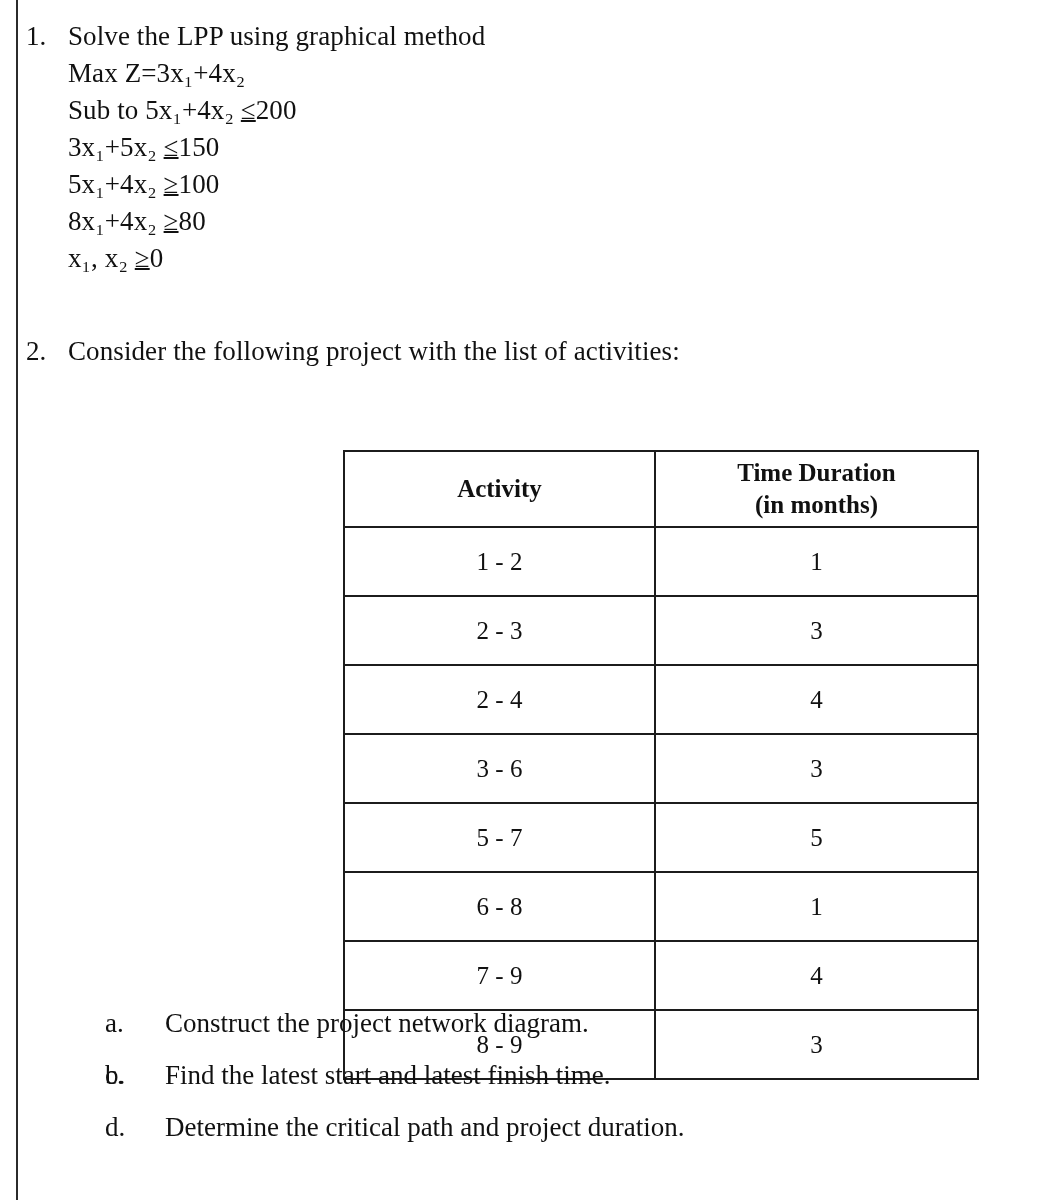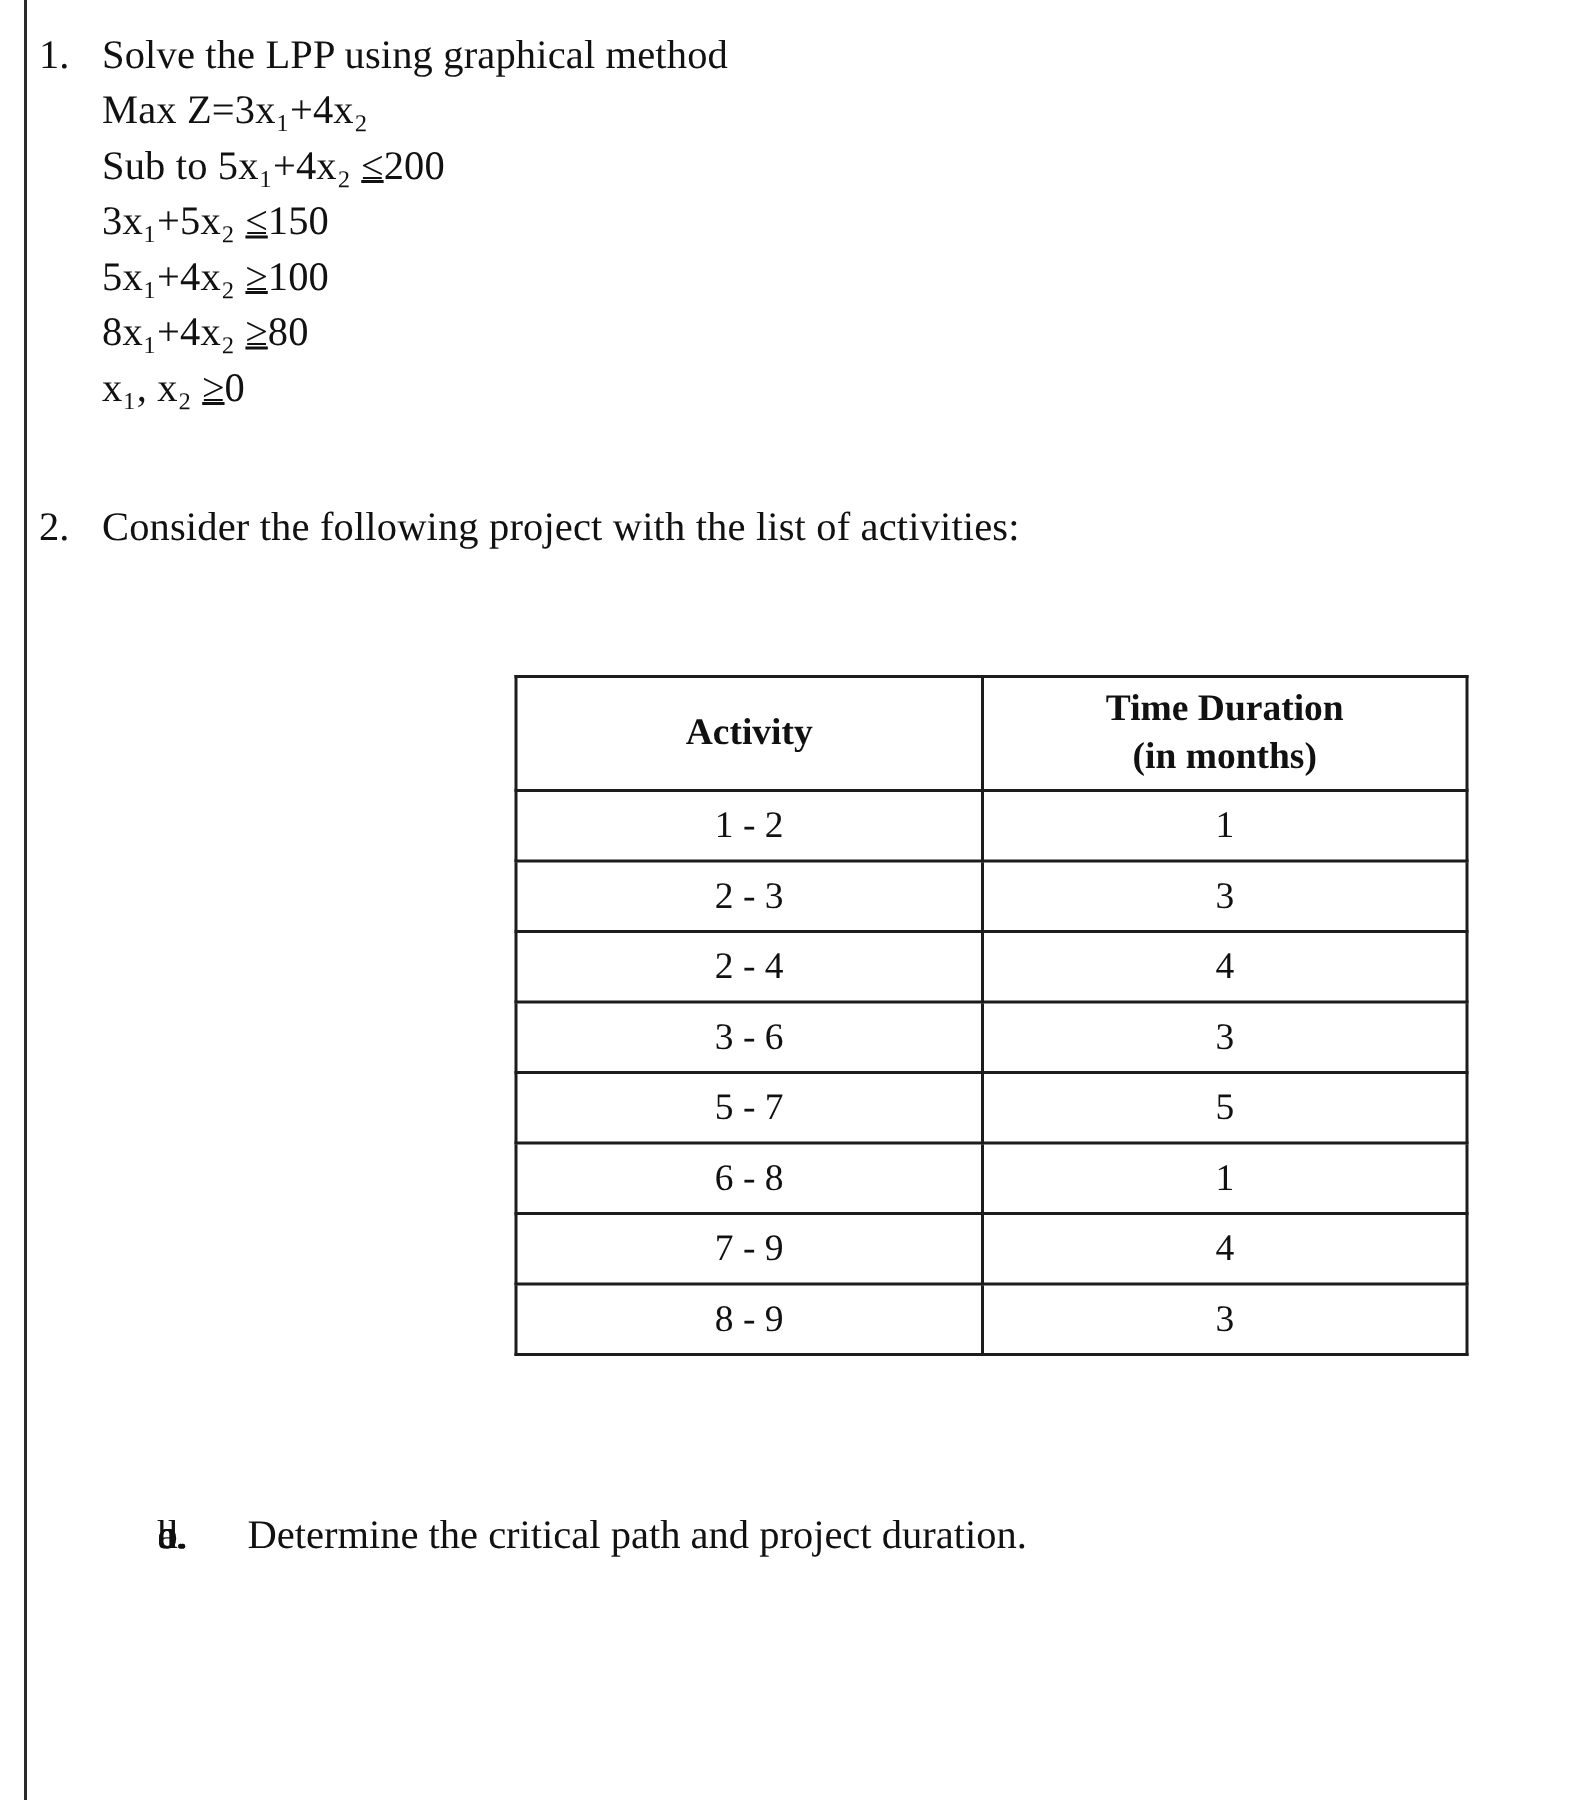--- a/index.html
+++ b/index.html
@@ -65,21 +65,21 @@
     border-collapse: collapse;
     width: 634px;
     table-layout: fixed;
   }
   table.activities th,
   table.activities td {
     border: 2px solid #1c1c1c;
     text-align: center;
     font-size: 25px;
     line-height: 32px;
-    padding: 1px;
+    padding: 12px;
     color: #111111;
   }
   table.activities col.c1 { width: 311px; }
   table.activities col.c2 { width: 323px; }
   table.activities thead th {
     font-weight: bold;
     height: 70px;
     vertical-align: middle;
     padding: 2px 4px;
   }
@@ -184,26 +184,28 @@
           <td>8 - 9</td>
           <td>3</td>
         </tr>
       </tbody>
     </table>
   </div>
 
   <div class="sub-list">
     <div class="sub-item">
       <span class="sub-letter">a.</span>
+      <span>Construct the project network diagram.</span>
     </div>
     <div class="sub-item">
       <span class="sub-letter">b.</span>
     </div>
     <div class="sub-item">
       <span class="sub-letter">c.</span>
+      <span>Find the latest start and latest finish time.</span>
     </div>
     <div class="sub-item">
       <span class="sub-letter">d.</span>
       <span>Determine the critical path and project duration.</span>
     </div>
   </div>
 
 </div>
 
 </body></html>

